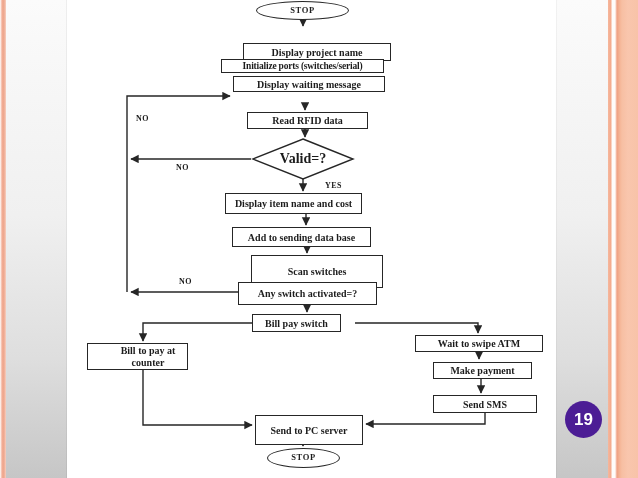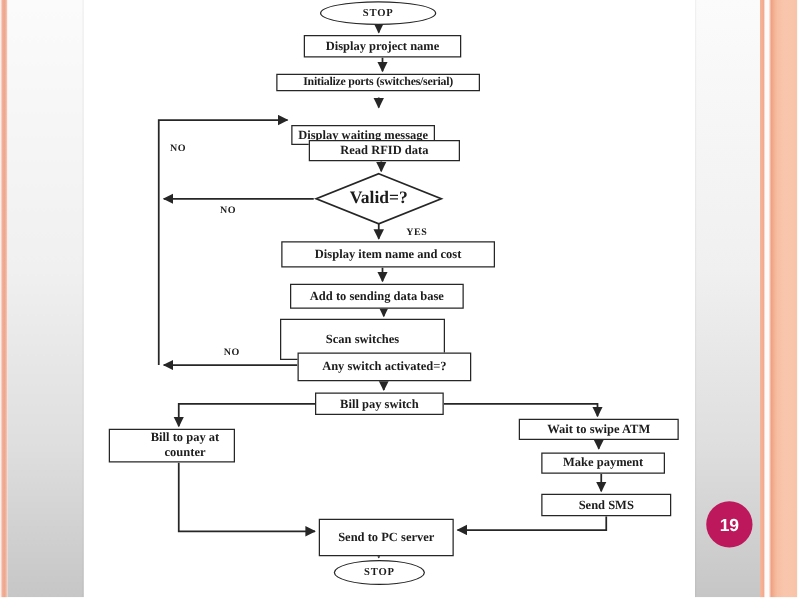--- a/index.html
+++ b/index.html
@@ -15,24 +15,24 @@
     border-right:1px solid rgba(0,0,0,0.05); }
   .right-gray   { left:556px; width:52px;
     background:linear-gradient(to bottom,#fbfbfb 0%,#f0f0f0 45%,#dedede 75%,#c6c6c6 100%);
     border-left:1px solid rgba(0,0,0,0.04); }
   .right-accent { left:608px; width:30px;
     background:linear-gradient(to right,#f6b79c 0px,#f3a98c 3px,#fefcfb 4px,#fefcfb 7px,
       #efa083 9px,#f5b697 12px,#f7bfa3 14px,#f9c6ad 20px,#f8c3a8 30px); }
 
   .page-badge {
     position:absolute; left:565px; top:401px; width:37px; height:37px;
-    border-radius:50%; background:#be185d; color:#ffffff;
+    border-radius:50%; background:#4c1d95; color:#ffffff;
     display:flex; align-items:center; justify-content:center;
     font-family:"Liberation Sans","DejaVu Sans",sans-serif;
-    font-weight:bold; font-size:14px;
+    font-weight:bold; font-size:17px;
   }
 
   svg.connectors { position:absolute; left:0; top:0; width:638px; height:478px; }
 
   .node {
     position:absolute; box-sizing:border-box;
     display:flex; align-items:center; justify-content:center; text-align:center;
     background:#ffffff; border:1.5px solid #262626;
     font-weight:bold; font-size:10px; color:#1c1c1c; line-height:1.1;
     white-space:nowrap;
@@ -88,39 +88,39 @@
       <polyline points="127,292 127,96 230,96" marker-end="url(#ah)"></polyline>
       <line x1="251" y1="159" x2="131" y2="159" marker-end="url(#ah)"></line>
       <line x1="238" y1="292" x2="131" y2="292" marker-end="url(#ah)"></line>
 
       <polygon points="303,139 353,159 303,179 253,159" fill="#ffffff"></polygon>
     </g>
   </svg>
 
   <div class="node oval" style="left:256px;top:1px;width:93px;height:19px">STOP</div>
 
-  <div class="node" style="left:243px;top:28px;width:126px;height:18px">Display project name</div>
+  <div class="node" style="left:243px;top:43px;width:148px;height:18px">Display project name</div>
 
   <div class="node small" style="left:221px;top:59px;width:163px;height:14px">Initialize ports (switches/serial)</div>
 
-  <div class="node" style="left:233px;top:100px;width:115px;height:16px">Display waiting message</div>
+  <div class="node" style="left:233px;top:76px;width:152px;height:16px">Display waiting message</div>
 
   <div class="node" style="left:247px;top:112px;width:121px;height:17px">Read RFID data</div>
 
   <div class="diamond-label" style="left:265px;top:150px;width:76px;height:18px">Valid=?</div>
 
-  <div class="node" style="left:225px;top:193px;width:171px;height:21px">Display item name and cost</div>
+  <div class="node" style="left:225px;top:193px;width:137px;height:21px">Display item name and cost</div>
 
   <div class="node" style="left:232px;top:227px;width:139px;height:20px">Add to sending data base</div>
 
-  <div class="node" style="left:224px;top:255px;width:132px;height:33px">Scan switches</div>
+  <div class="node" style="left:251px;top:255px;width:132px;height:33px">Scan switches</div>
 
   <div class="node" style="left:238px;top:282px;width:139px;height:23px">Any switch activated=?</div>
 
-  <div class="node" style="left:252px;top:314px;width:103px;height:18px">Bill pay switch</div>
+  <div class="node" style="left:252px;top:314px;width:89px;height:18px">Bill pay switch</div>
 
   <div class="node wrap" style="left:87px;top:343px;width:101px;height:27px">Bill to pay at counter</div>
 
   <div class="node" style="left:415px;top:335px;width:128px;height:17px">Wait to swipe ATM</div>
 
   <div class="node" style="left:433px;top:362px;width:99px;height:17px">Make payment</div>
 
   <div class="node" style="left:433px;top:395px;width:104px;height:18px">Send SMS</div>
 
   <div class="node" style="left:255px;top:415px;width:108px;height:30px">Send to PC server</div>

